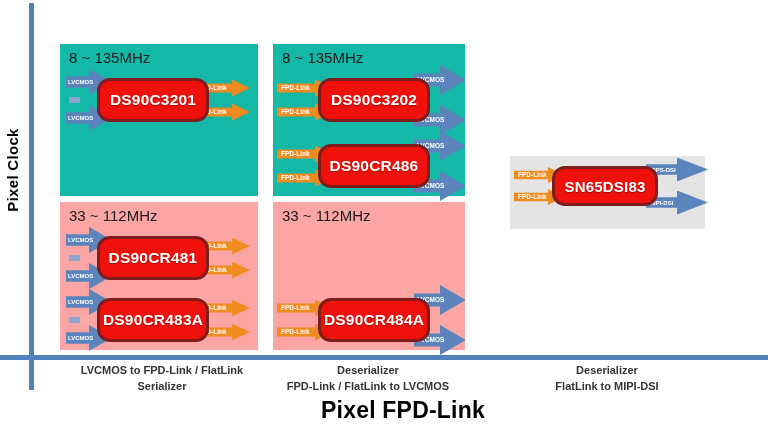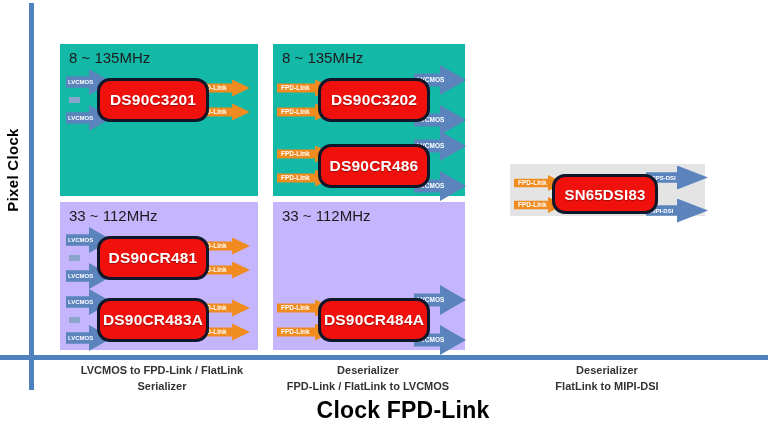--- a/index.html
+++ b/index.html
@@ -12,33 +12,33 @@
     background: #4f81bd; }
   .h-axis { position: absolute; left: 0; top: 355px; width: 768px; height: 5px;
     background: #4f81bd; }
   .y-label { position: absolute; left: -56px; top: 160px; width: 140px; height: 20px;
     text-align: center; font-weight: bold; font-size: 15px; color: #000;
     transform: rotate(-90deg); letter-spacing: 0.3px; }
 
   
   .group { position: absolute; }
   .tan  { background: #14b8a6; }
-  .blu  { background: #c4b5fd; }
+  .blu  { background: #fca5a5; }
   .gry  { background: #e4e4e4; }
   .freq { position: absolute; top: 5px; left: 9px; font-size: 15px; color: #1b1b1b; }
 
   .row { position: absolute; left: 6px; display: flex; align-items: center; height: 56px; }
   .stack { display: flex; flex-direction: column; align-items: flex-start; gap: 2px;
     position: relative; }
   .stack.og { gap: 7px; }
   .in  { margin-right: -15px; z-index: 1; }
   .out { margin-left: -15px; z-index: 1; }
 
   .chip { z-index: 2; width: 112px; height: 44px; background: #f0100c;
-    border: 3px solid #0f172a; border-radius: 13px; color: #fff;
+    border: 3px solid #7f1d1d; border-radius: 13px; color: #fff;
     display: flex; align-items: center; justify-content: center;
     font-weight: bold; font-size: 15.5px; letter-spacing: 0.2px;
     text-shadow: 0 1px 1px rgba(0,0,0,0.35); flex: 0 0 auto; }
   .chip.sm { width: 106px; height: 40px; font-size: 15px; }
 
   .ar { display: flex; align-items: center; flex: 0 0 auto; }
   .ar span { color: #fff; font-weight: bold; line-height: 1; }
   .ar.bl { width: 46px; height: 26px; background: #5b84bd;
     clip-path: polygon(0 28%, 50% 28%, 50% 0, 100% 50%, 50% 100%, 50% 72%, 0 72%); }
   .ar.bl span { font-size: 6px; padding-left: 2px; }
@@ -196,21 +196,21 @@
             <span>LVCMOS</span>
           </div>
         <div class="bridge"></div>
         <div class="ar bl big">
             <span>LVCMOS</span>
           </div>
       </div>
     </div>
   </div>
 
-  <div class="group gry" style="left:510px;top:164px;width:195px;height:52px">
+  <div class="group gry" style="left:510px;top:156px;width:195px;height:73px">
     <div class="row" style="top:2px;left:4px">
       <div class="stack og in" style="gap:6px;margin-right:-12px">
         <div class="ar og2" style="width:50px;height:16px">
             <span>FPD-Link</span>
           </div>
         <div class="ar og2" style="width:50px;height:16px">
             <span>FPD-Link</span>
           </div>
       </div>
       <div class="chip sm">SN65DSI83</div>
@@ -232,15 +232,15 @@
   </div>
   <div class="col-label" style="left:243px">
     <div>Deserializer</div>
     <div>FPD-Link / FlatLink to LVCMOS</div>
   </div>
   <div class="col-label" style="left:482px">
     <div>Deserializer</div>
     <div>FlatLink to MIPI-DSI</div>
   </div>
 
-  <div class="title">Clock FPD-Link</div>
+  <div class="title">Pixel FPD-Link</div>
 
 </div>
 
 </body></html>

